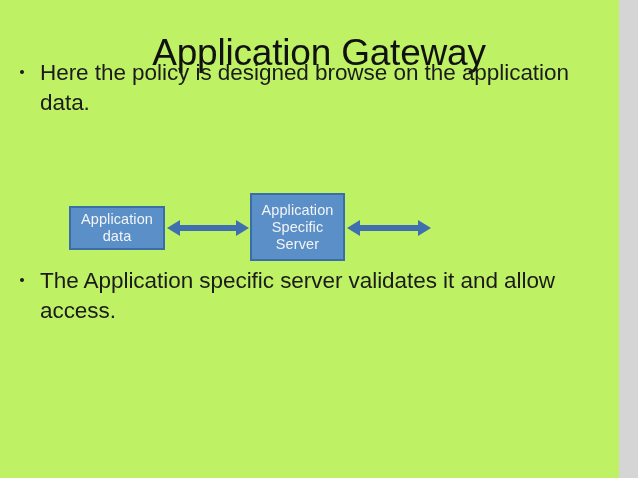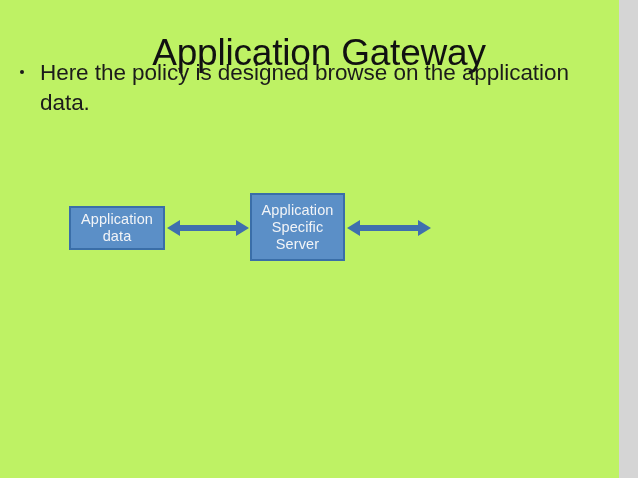--- a/index.html
+++ b/index.html
@@ -173,15 +173,19 @@
     <div class="arrow arrow-mid-right">
       <svg viewBox="0 0 84 26" preserveAspectRatio="none" aria-hidden="true">
         <polygon points="0,13 13,5 13,10 71,10 71,5 84,13 71,21 71,16 13,16 13,21" fill="#3f6fae"></polygon>
       </svg>
     </div>
 
 
   </div>
 
   <div class="bullets bullets-bottom">
+    <div class="bullet-item">
+      <span class="dot"></span>
+      <span class="bullet-text">The Application specific server validates it and allow access.</span>
+    </div>
   </div>
 
 </div>
 
 </body></html>

